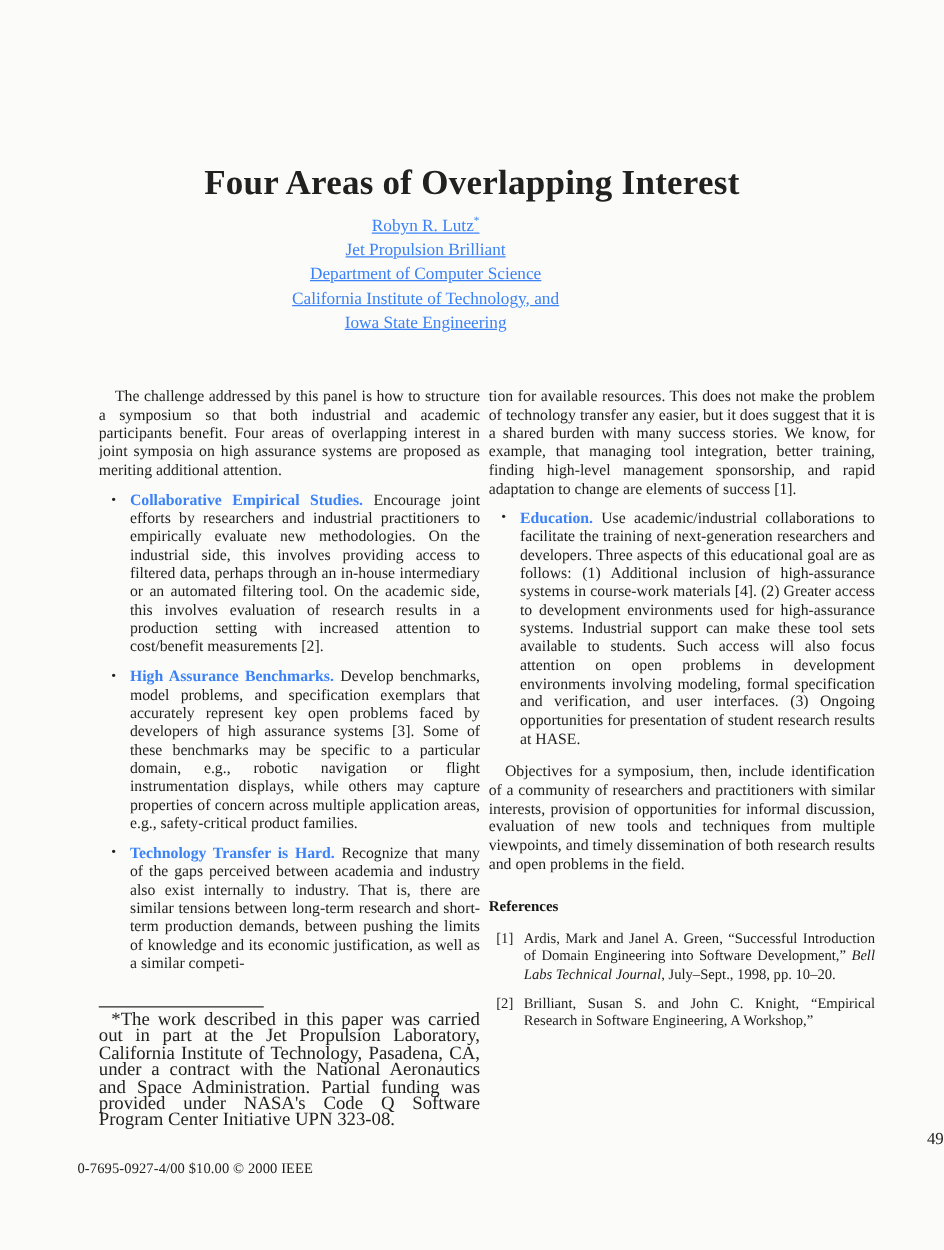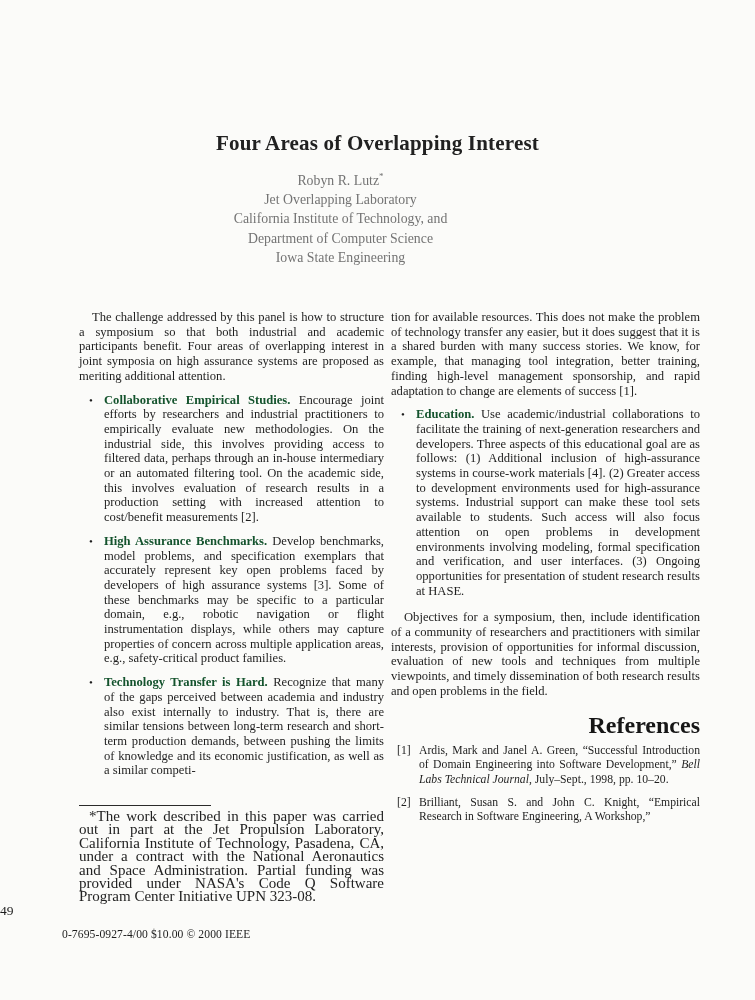--- a/index.html
+++ b/index.html
@@ -11,30 +11,31 @@
     position: relative;
     overflow: hidden;
   }
   .page {
     position: absolute; inset: 0;
     width: 755px; height: 1000px;
   }
   .page-title {
     position: absolute; top: 131px; left: 0; width: 755px;
     text-align: center;
-    font-size: 21px;
+    font-size: 28px;
     letter-spacing: 0.2px;
     color: #212121;
   }
   .author-block {
     position: absolute; top: 167px; left: 0; width: 681px;
     text-align: center;
     font-size: 13.8px;
     line-height: 19.4px;
-    color: #737373;
+    color: #3b82f6;
+    text-decoration: underline;
   }
   .author-name sup { font-size: 9px; vertical-align: super; }
   .col {
     position: absolute; top: 310px;
     font-size: 12.6px;
     line-height: 14.7px;
     text-align: justify;
     color: #1e1e1e;
   }
   .col-left  { left: 79px;  width: 305px; }
@@ -43,27 +44,27 @@
   ul.bullets { list-style: none; margin-top: 9px; }
   ul.bullets li {
     display: flex;
     margin: 0 0 9px 10px;
   }
   ul.bullets li .dot {
     width: 15px; flex: 0 0 15px;
     font-size: 11px; line-height: 14.7px;
   }
   ul.bullets li .li-text { flex: 1; text-align: justify; }
-  .li-text b { font-weight: bold; color: #14532d; }
+  .li-text b { font-weight: bold; color: #3b82f6; }
   .closing { margin-top: 12px; }
   .refs-heading {
-    font-size: 24px;
+    font-size: 12px;
     font-weight: bold;
     margin: 19px 0 12px 0;
-    text-align: right;
+    text-align: left;
     color: #161616;
   }
   .ref-item {
     display: flex;
     font-size: 11.7px;
     line-height: 14.2px;
     margin: 0 0 9px 6px;
   }
   .ref-label { flex: 0 0 22px; }
   .ref-body { flex: 1; text-align: justify; }
@@ -76,41 +77,41 @@
     color: #222;
   }
   .footnote-rule {
     width: 132px; height: 0;
     border-top: 1.2px solid #2a2a2a;
     margin-bottom: 4px;
   }
   .footnote p { text-indent: 10px; }
   .page-number {
     position: absolute; top: 903px; left: 0; width: 755px;
-    text-align: left;
+    text-align: right;
     font-size: 13.5px;
   }
   .copyright {
     position: absolute; top: 928px; left: 62px;
     font-size: 11.6px;
     letter-spacing: 0.1px;
   }
 </style>
 </head>
 <body>
 
 <div class="page">
 
   <h1 class="page-title">Four Areas of Overlapping Interest</h1>
 
   <div class="author-block">
     <div class="author-name"><span>Robyn R. Lutz</span><sup>*</sup></div>
-    <div>Jet Overlapping Laboratory</div>
+    <div>Jet Propulsion Brilliant</div>
+    <div>Department of Computer Science</div>
     <div>California Institute of Technology, and</div>
-    <div>Department of Computer Science</div>
     <div>Iowa State Engineering</div>
   </div>
 
   <div class="col col-left">
     <p class="indent">The challenge addressed by this panel is how to structure a symposium so that both industrial and academic participants benefit. Four areas of overlapping interest in joint symposia on high assurance systems are proposed as meriting additional attention.</p>
     <ul class="bullets">
       <li>
         <span class="dot">•</span>
         <div class="li-text"><b>Collaborative Empirical Studies.</b><span> Encourage joint efforts by researchers and industrial practitioners to empirically evaluate new methodologies. On the industrial side, this involves providing access to filtered data, perhaps through an in-house intermediary or an automated filtering tool. On the academic side, this involves evaluation of research results in a production setting with increased attention to cost/benefit measurements [2].</span></div>
       </li>

